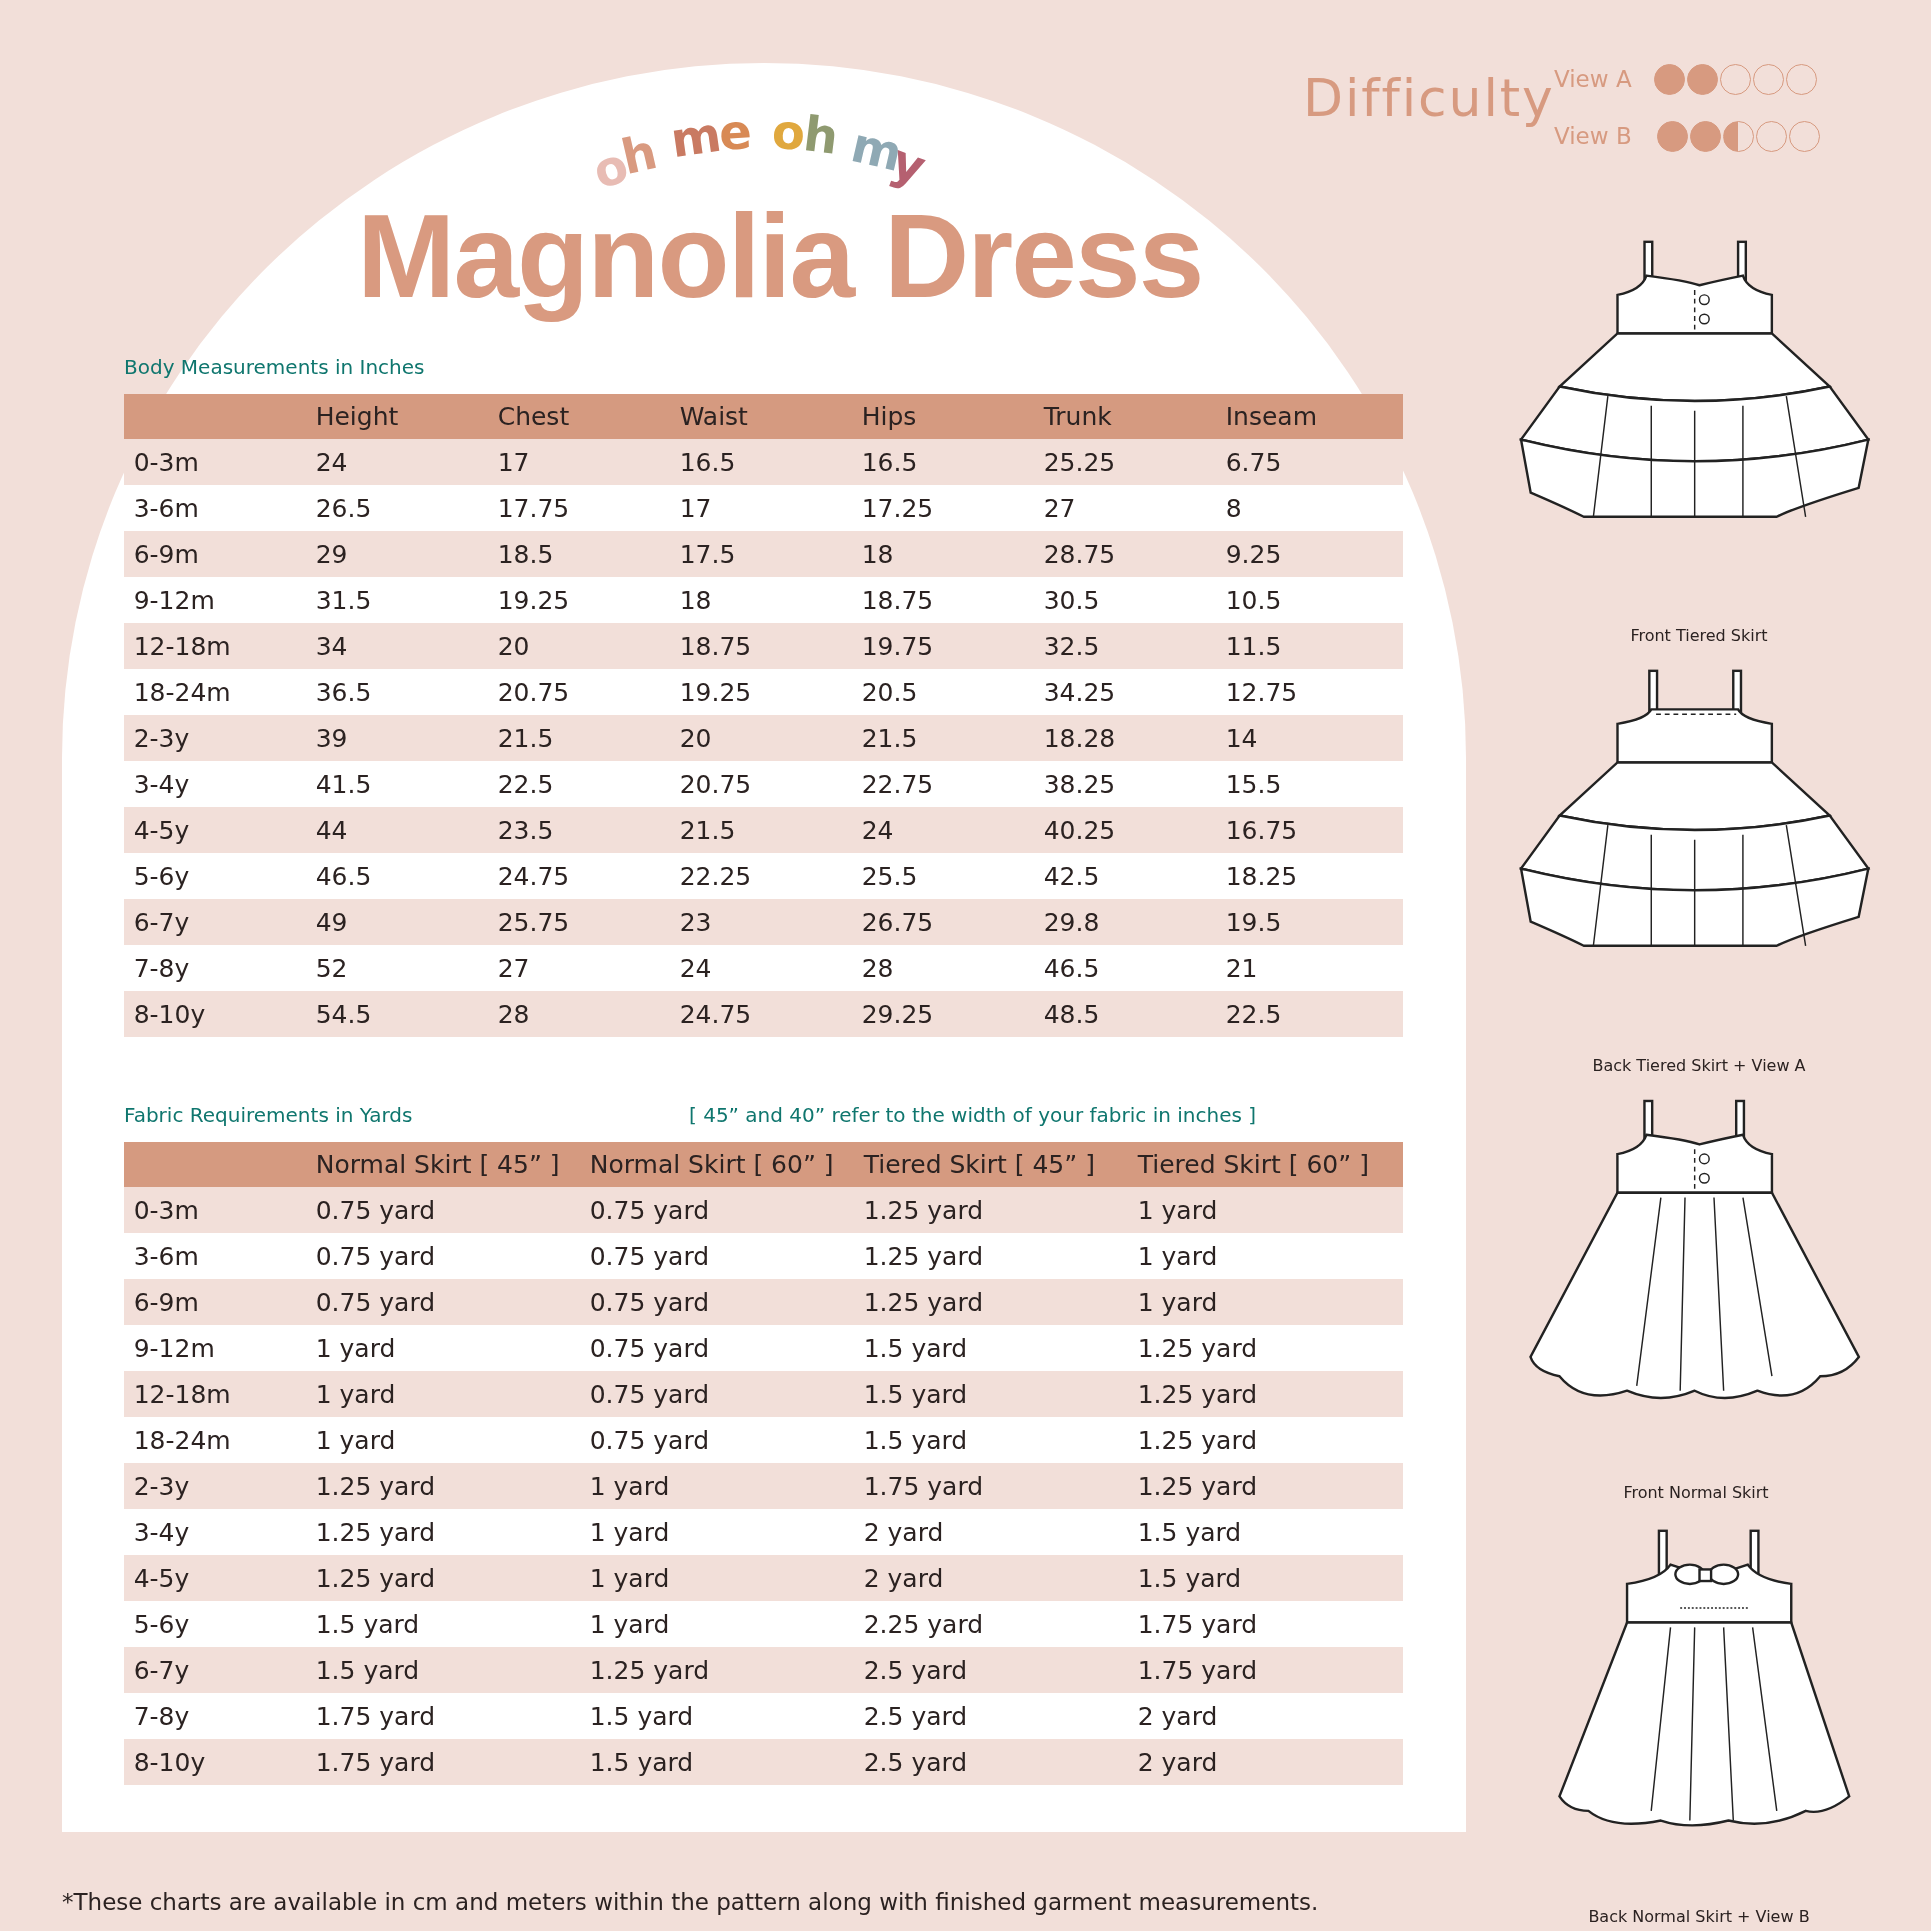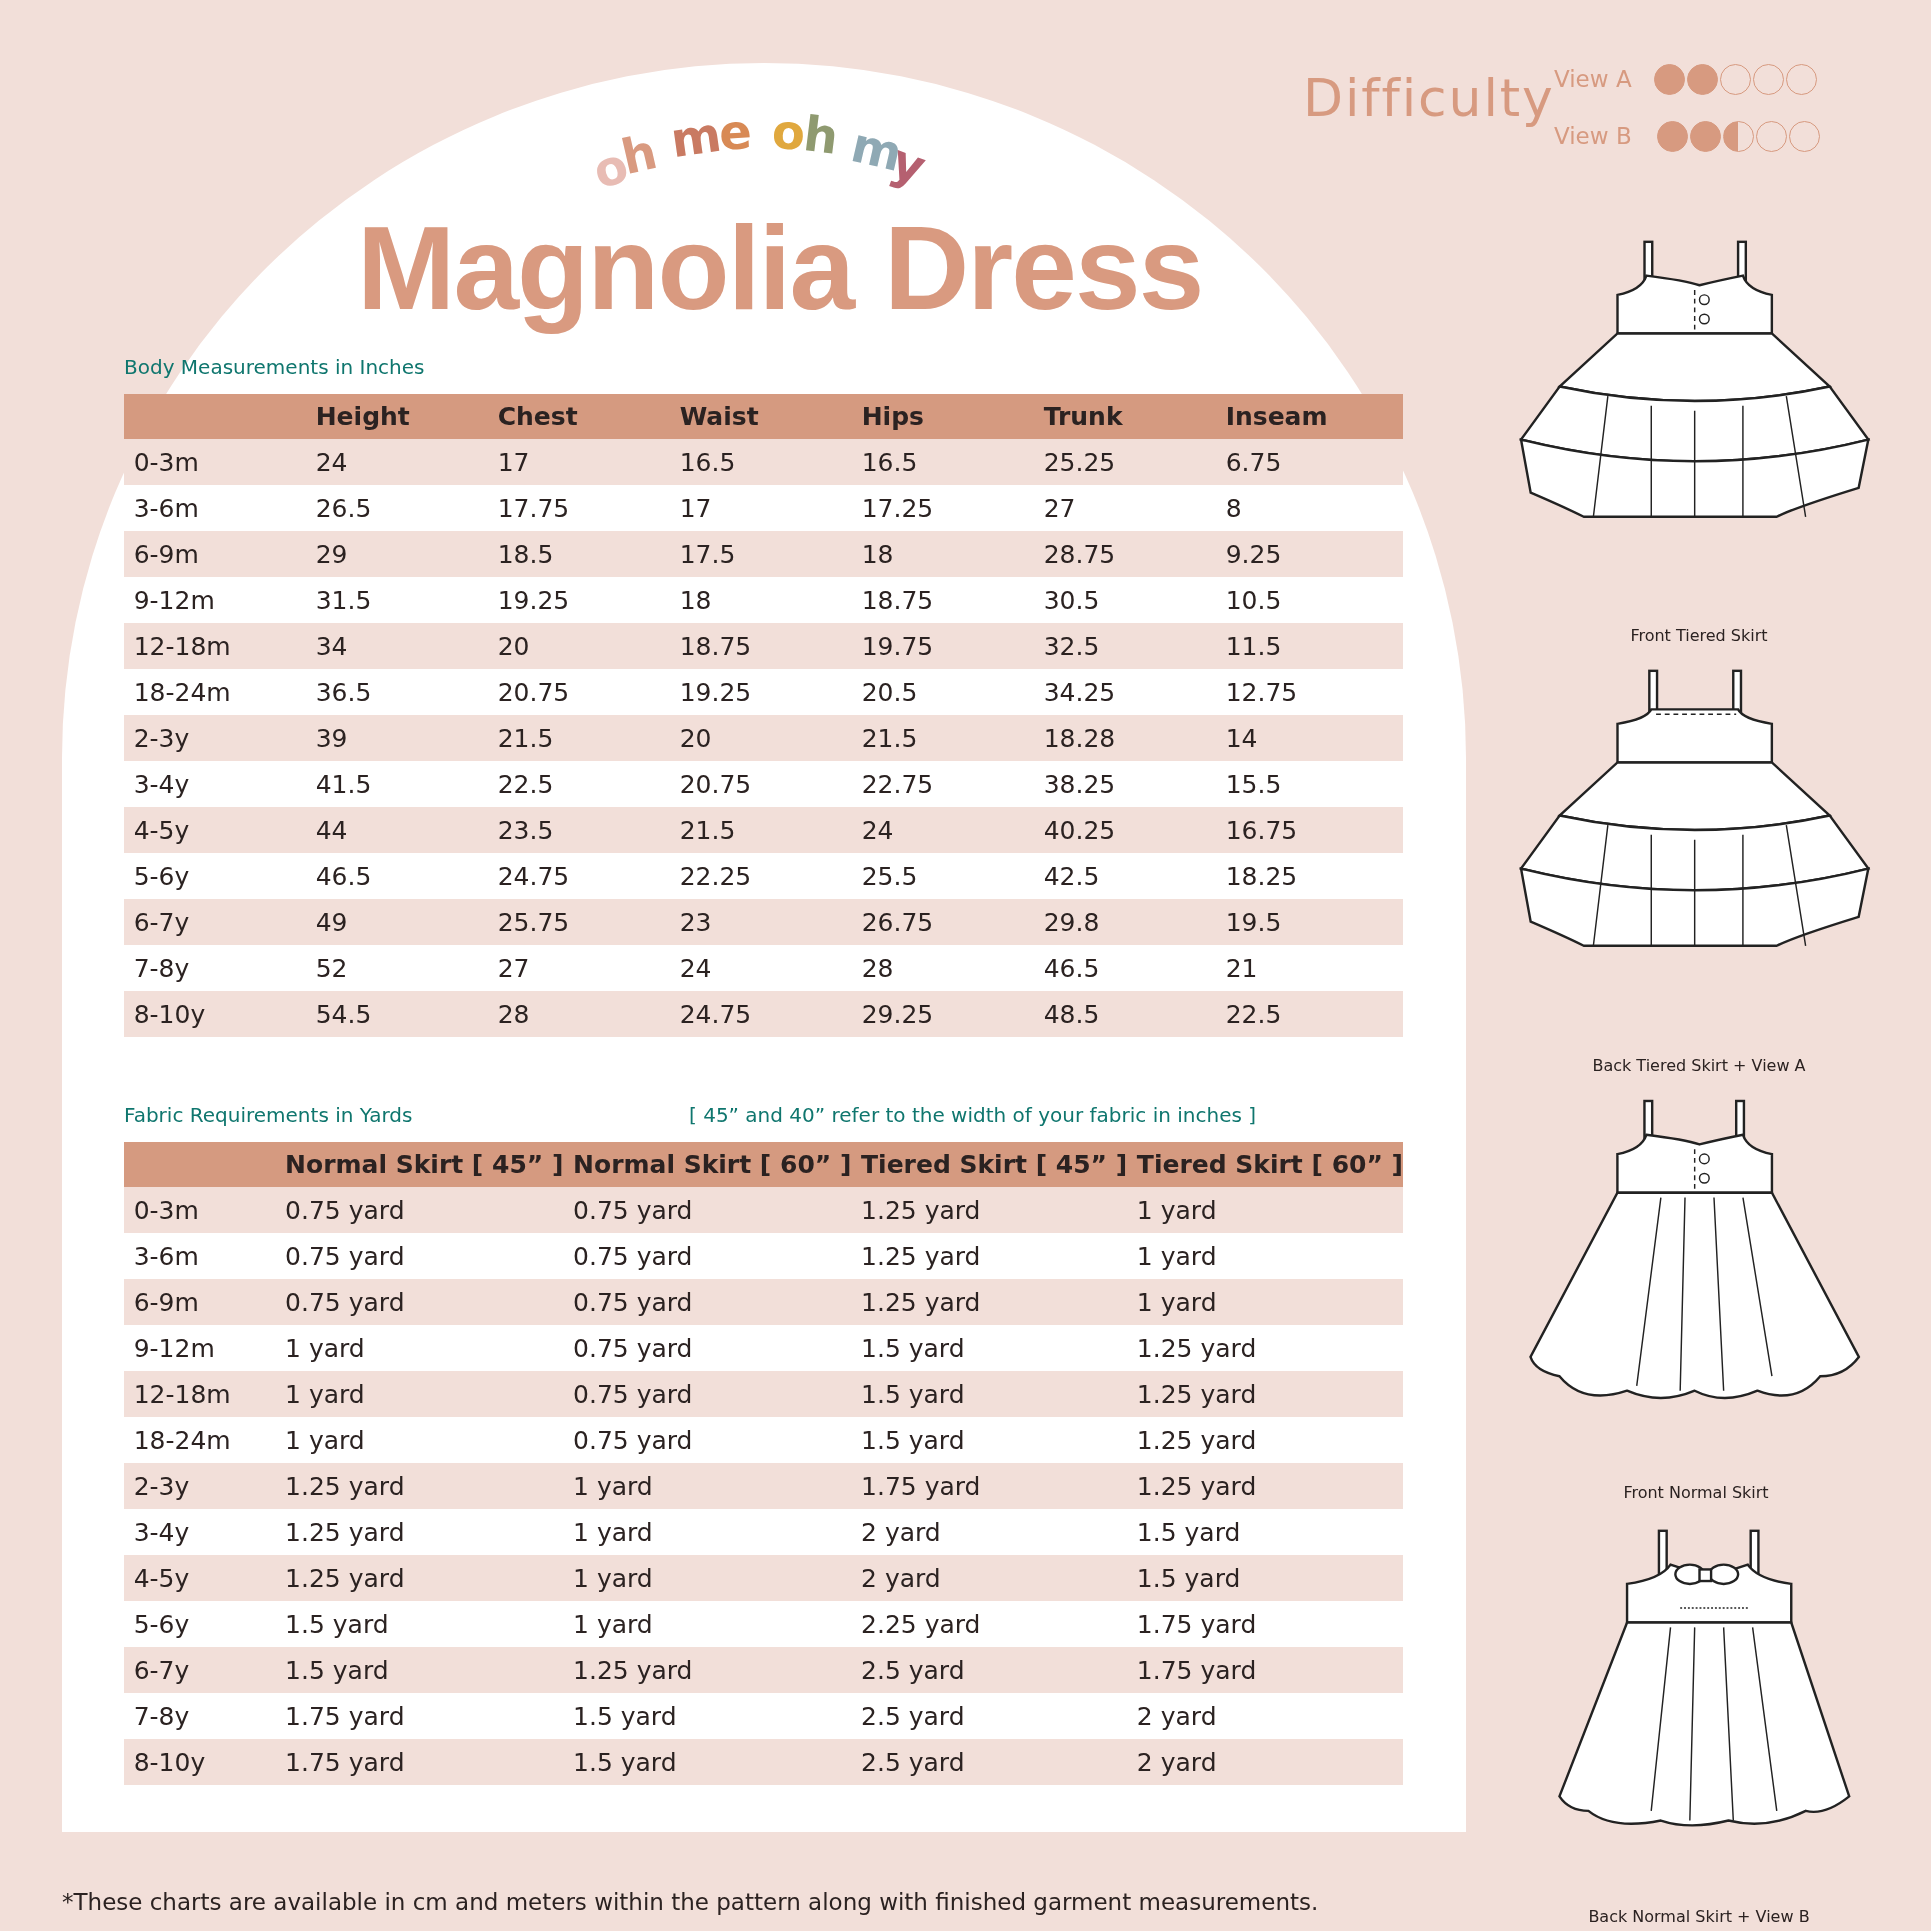--- a/index.html
+++ b/index.html
@@ -2,25 +2,25 @@
 <html><head>
 <meta charset="utf-8">
 <style>
   html, body { margin:0; padding:0; }
   body { width:1931px; height:1931px; background:#f2dfd9; position:relative; overflow:hidden;
          font-family:"Liberation Sans", sans-serif; color:#2b2221; }
   .arch { position:absolute; left:62px; top:63px; width:1404px; height:1769px; background:#ffffff;
           border-radius:702px 702px 0 0 / 695px 695px 0 0; }
   .brand { position:absolute; left:579px; top:97px; width:386px; height:106px; }
   .brand span { position:absolute; font-family:"DejaVu Sans", sans-serif; font-weight:bold; font-size:48px; }
-  .title { position:absolute; left:357px; top:200px; font-family:"Liberation Sans", sans-serif; font-weight:bold;
+  .title { position:absolute; left:357px; top:188px; font-family:"Liberation Sans", sans-serif; font-weight:bold;
            font-size:118px; color:#d99a80; letter-spacing:-1.9px; white-space:nowrap; }
   .section-label { position:absolute; font-family:"DejaVu Sans", sans-serif; font-size:20px; color:#0f766e; white-space:nowrap; }
   table { position:absolute; border-collapse:collapse; font-family:"DejaVu Sans", sans-serif; font-size:25px; color:#2b2221; }
-  th { background:#d59a80; font-weight:bold; text-align:left; padding:0 0 0 9.7px; height:45px; white-space:nowrap; }
+  th { background:#d59a80; font-weight:normal; text-align:left; padding:0 0 0 9.7px; height:45px; white-space:nowrap; }
   td { padding:0 0 0 9.7px; height:46px; white-space:nowrap; }
   tr.alt td { background:#f2dfd9; }
   .difficulty { position:absolute; left:1303px; top:68px; font-family:"DejaVu Sans", sans-serif; font-size:52px; color:#d79a80; letter-spacing:1.9px;text-align:center; }
   .view-label { position:absolute; font-family:"DejaVu Sans", sans-serif; font-size:23px; color:#d79a80; }
   .dots { position:absolute; display:flex; gap:1.9px; }
   .dot { width:31px; height:31px; border-radius:50%; border:1.9px solid #d79a80; box-sizing:border-box; }
   .dot.full { background:#d79a80; }
   .dot.half { background:linear-gradient(90deg,#d79a80 50%, transparent 50%); }
   .caption { position:absolute; font-family:"DejaVu Sans", sans-serif; font-size:16px; color:#2b2221; text-align:center; width:386px;margin-top:42px; }
   .dress { position:absolute; }

